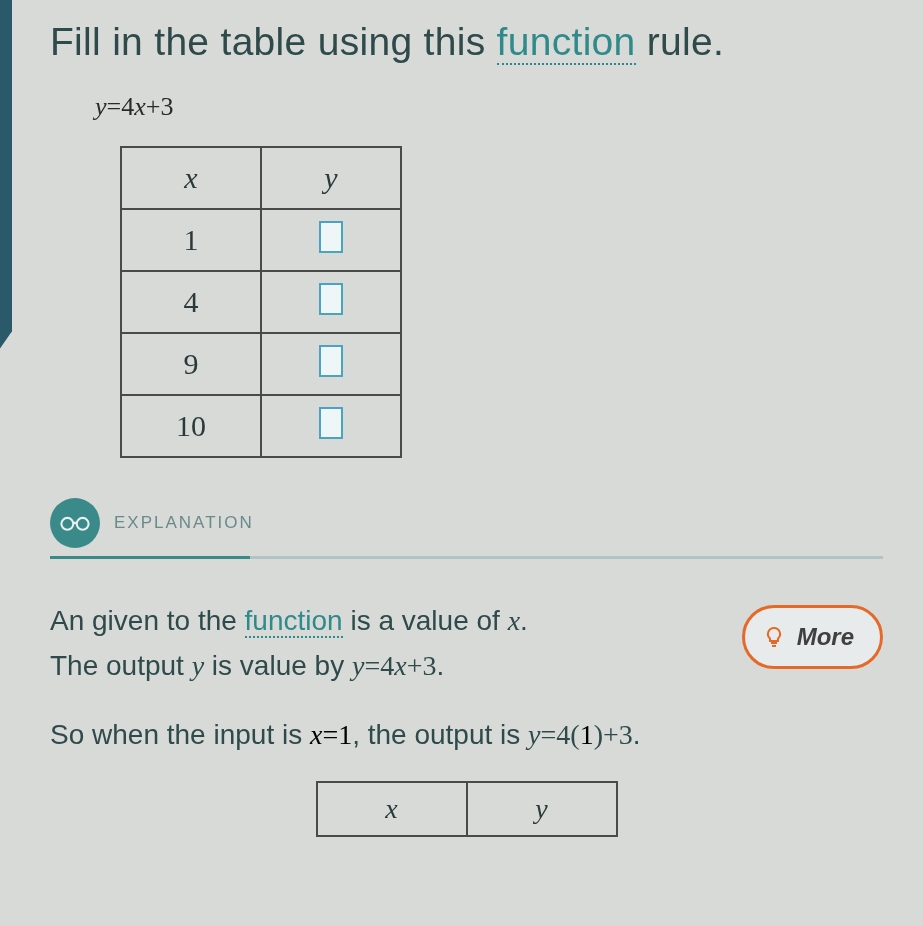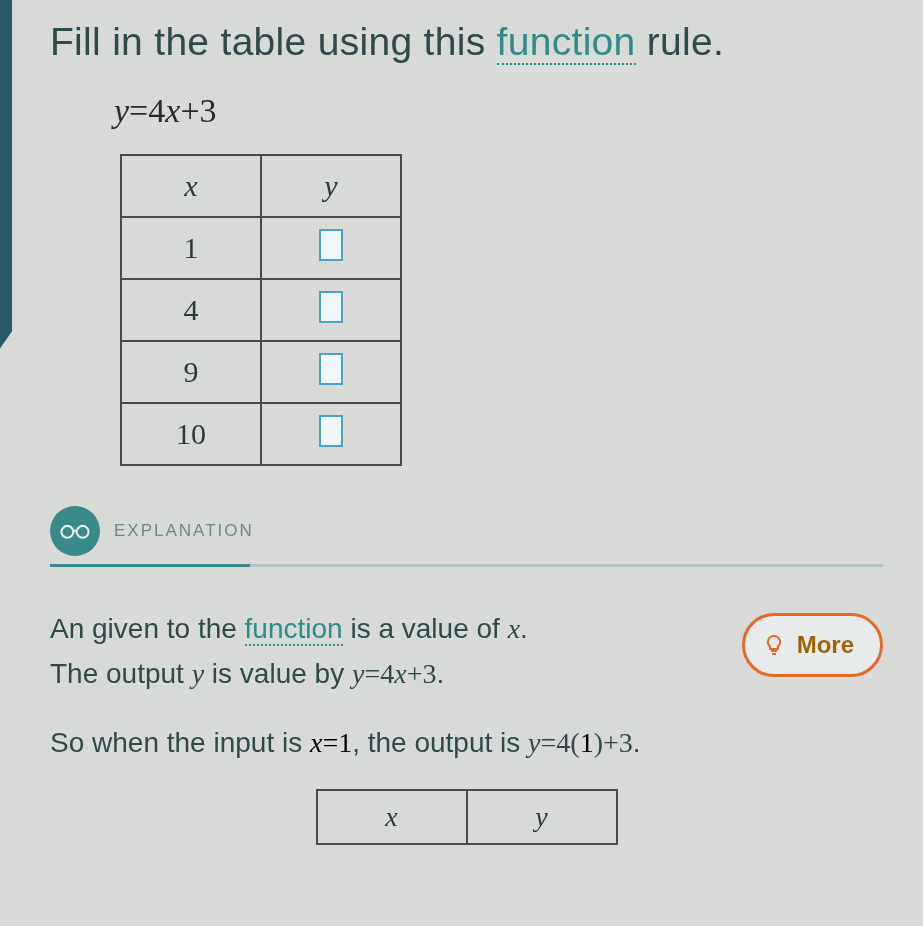--- a/index.html
+++ b/index.html
@@ -20,24 +20,24 @@
     margin-bottom: 28px;
     letter-spacing: 0.3px;
   }
   .link {
     color: #2f8a8a;
     border-bottom: 2px dotted #2f8a8a;
     cursor: pointer;
   }
   .equation {
     font-family: "Times New Roman", serif;
-    font-size: 34px;
+    font-size: 26px;
     font-style: italic;
     color: #2a2a2a;
-    margin-left: 64px;
+    margin-left: 45px;
     margin-bottom: 24px;
   }
   .equation .num { font-style: normal; }
   .tbl {
     border-collapse: collapse;
     margin-left: 70px;
   }
   .tbl td, .tbl th {
     border: 2px solid #4a4a4a;
     text-align: center;
@@ -111,23 +111,24 @@
     cursor: pointer;
   }
   .bulb {
     width: 26px;
     height: 26px;
     display: inline-flex;
     align-items: center;
     justify-content: center;
   }
   .more-label {
-    color: #a16207;
+    color: #404040;
     font-size: 24px;
     font-weight: 700;
+    font-style: italic;
   }
   .math {
     font-family: "Times New Roman", serif;
     font-style: italic;
   }
   .math .n { font-style: normal; }
   .hi { color: #000000; text-align: right; }
   .tbl2 {
     border-collapse: collapse;
     margin: 0 auto;

